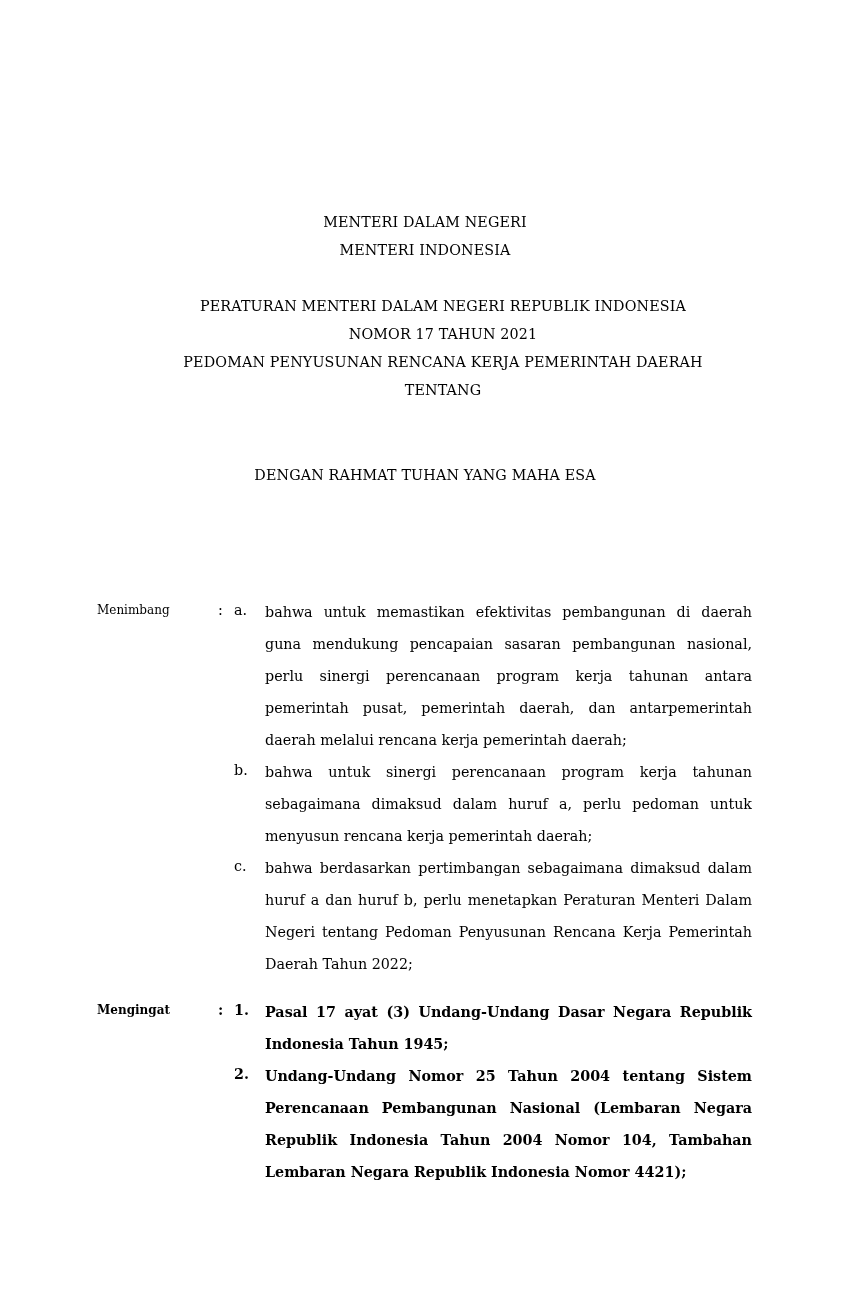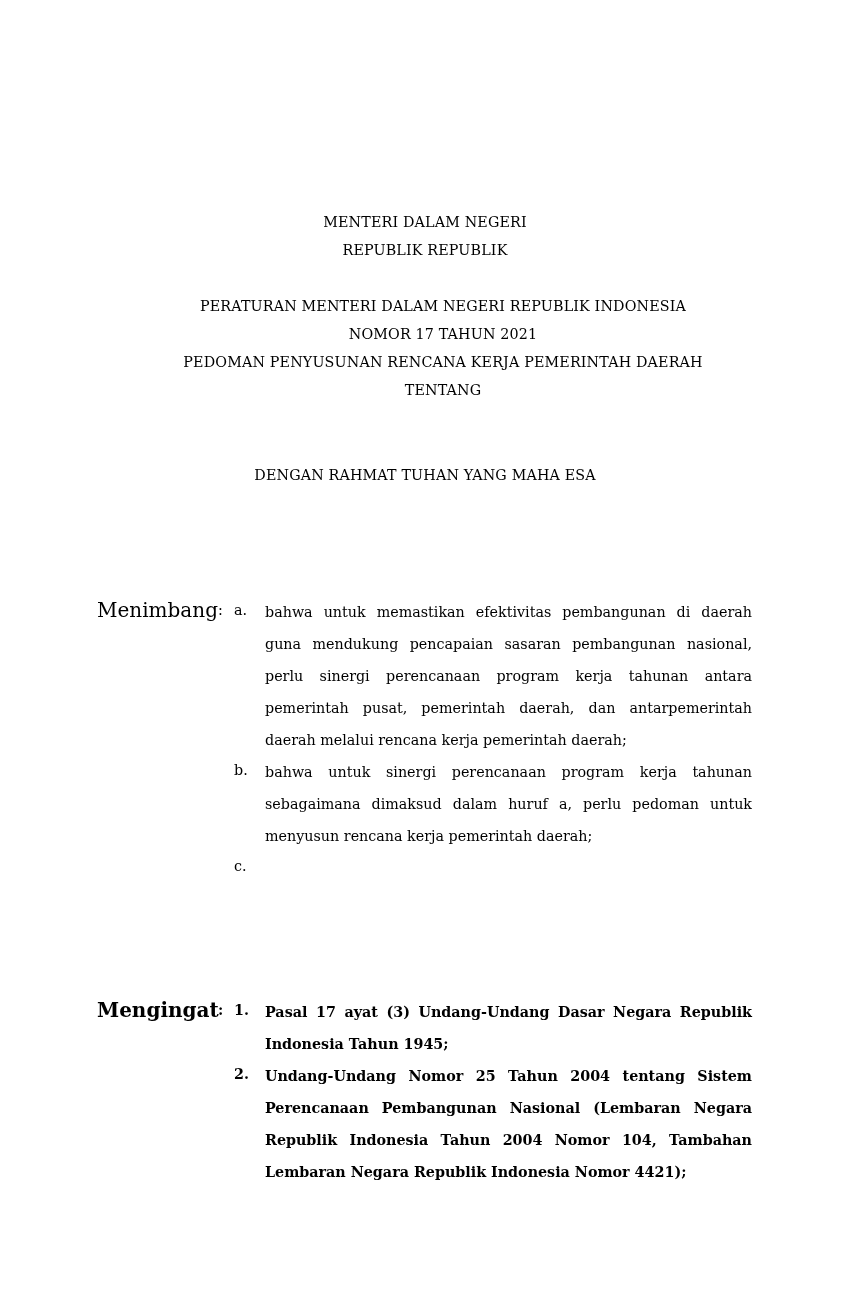--- a/index.html
+++ b/index.html
@@ -50,21 +50,21 @@
 
   .clause-row {
     position: relative;
     min-height: 28px;
   }
 
   .clause-label {
     position: absolute;
     left: 97px;
     top: 0;
-    font-size: 20px;
+    font-size: 12px;
     line-height: 28px;
     white-space: nowrap;
   }
   .clause-colon {
     position: absolute;
     left: 218px;
     top: 0;
     font-size: 14.3px;
     line-height: 28px;
   }
@@ -90,21 +90,21 @@
     text-align-last: left;
   }
 </style>
 </head>
 <body>
 
 <div class="page">
 
   <div class="heading-block" id="org-block">
     <div class="heading-line">MENTERI DALAM NEGERI</div>
-    <div class="heading-line">REPUBLIK REPUBLIK</div>
+    <div class="heading-line">MENTERI INDONESIA</div>
   </div>
 
   <div class="heading-block" id="title-block">
     <div class="heading-line">PERATURAN MENTERI DALAM NEGERI REPUBLIK INDONESIA</div>
     <div class="heading-line">NOMOR 17 TAHUN 2021</div>
     <div class="heading-line wide">PEDOMAN PENYUSUNAN RENCANA KERJA PEMERINTAH DAERAH</div>
     <div class="heading-line">TENTANG</div>
   </div>
 
   <div class="heading-block" id="blessing-block">
@@ -121,20 +121,21 @@
       <p class="clause-text last-line-natural">bahwa untuk memastikan efektivitas pembangunan di daerah guna mendukung pencapaian sasaran pembangunan nasional, perlu sinergi perencanaan program kerja tahunan antara pemerintah pusat, pemerintah daerah, dan antarpemerintah daerah melalui rencana kerja pemerintah daerah;</p>
     </div>
 
     <div class="clause-row">
       <span class="clause-marker">b.</span>
       <p class="clause-text last-line-natural">bahwa untuk sinergi perencanaan program kerja tahunan sebagaimana dimaksud dalam huruf a, perlu pedoman untuk menyusun rencana kerja pemerintah daerah;</p>
     </div>
 
     <div class="clause-row">
       <span class="clause-marker">c.</span>
+      <p class="clause-text last-line-natural">bahwa berdasarkan pertimbangan sebagaimana dimaksud dalam huruf a dan huruf b, perlu menetapkan Peraturan Menteri Dalam Negeri tentang Pedoman Penyusunan Rencana Kerja Pemerintah Daerah Tahun 2022;</p>
     </div>
 
   </div>
 
   <div class="clause-section" id="mengingat-section">
 
     <div class="clause-row">
       <span class="clause-label">Mengingat</span>
       <span class="clause-colon">:</span>
       <span class="clause-marker">1.</span>

